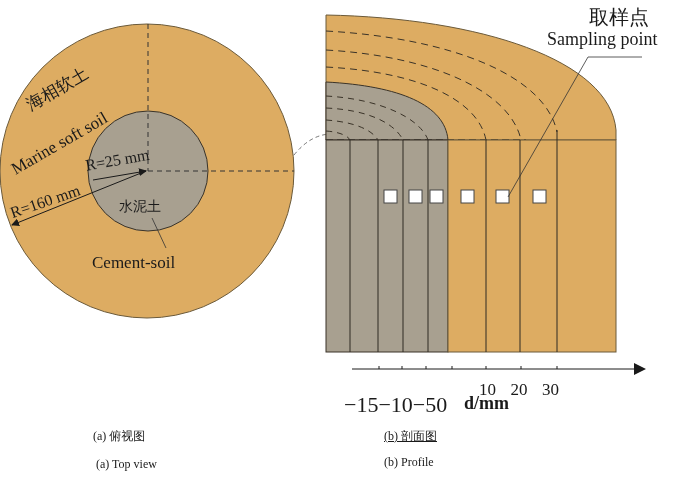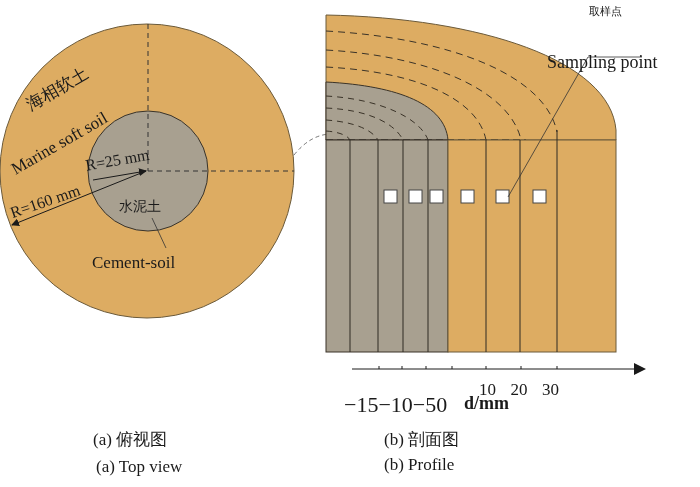--- a/index.html
+++ b/index.html
@@ -1,18 +1,18 @@
 <!DOCTYPE html>
 <html><head>
 <meta charset="utf-8">
 <style>
   html,body{margin:0;padding:0;background:#ffffff;}
   body{width:700px;height:487px;position:relative;overflow:hidden;font-family:"Liberation Serif","DejaVu Serif",serif;color:#1a1a1a;}
   svg{position:absolute;left:0;top:0;}
-  .cap{position:absolute;font-size:17px;white-space:nowrap;}
+  .cap{position:absolute;font-size:12px;white-space:nowrap;}
 </style>
 </head>
 <body>
 
 <svg width="700" height="487" viewBox="0 0 700 487">
   <defs>
     <marker id="arr" markerWidth="8" markerHeight="8" refX="7" refY="4" orient="auto">
       <path d="M0,0 L8,4 L0,8 z" fill="#1a1a1a"></path>
     </marker>
     <clipPath id="gclip">
@@ -87,23 +87,23 @@
   </g>
 </svg>
 
 <div class="cap" style="left:22px;top:96px;font-size:17px;transform:rotate(-30deg);transform-origin:left top;">海相软土</div>
 <div class="cap" style="left:8px;top:162px;font-size:17px;transform:rotate(-30deg);transform-origin:left top;">Marine soft soil</div>
 <div class="cap" style="left:84px;top:157px;font-size:16px;transform:rotate(-10deg);transform-origin:left top;">R=25 mm</div>
 <div class="cap" style="left:8px;top:205px;font-size:16px;transform:rotate(-19deg);transform-origin:left top;">R=160 mm</div>
 <div class="cap" style="left:119px;top:198px;font-size:14px;">水泥土</div>
 <div class="cap" style="left:92px;top:253px;font-size:17px;">Cement-soil</div>
 
-<div class="cap" style="left:589px;top:4px;font-size:11px;">取样点</div>
-<div class="cap" style="left:547px;top:29px;font-size:18px;margin-top:23px;">Sampling point</div>
+<div class="cap" style="left:589px;top:4px;font-size:20px;">取样点</div>
+<div class="cap" style="left:547px;top:29px;font-size:18px;">Sampling point</div>
 
 <div class="cap" style="left:344px;top:392px;font-size:22px;">−15−10−50</div>
 <div class="cap" style="left:479px;top:380px;font-size:17px;word-spacing:3px;white-space:pre;">10  20  30</div>
 <div class="cap" style="left:464px;top:393px;font-size:18px;font-weight:bold;">d/mm</div>
 
 <div class="cap" style="left:93px;top:428px;">(a) 俯视图</div>
 <div class="cap" style="left:96px;top:457px;">(a) Top view</div>
-<div class="cap" style="left:384px;top:428px;">(b) 剖面图</div>
+<div class="cap" style="left:384px;top:428px;text-decoration:underline;">(b) 剖面图</div>
 <div class="cap" style="left:384px;top:455px;">(b) Profile</div>
 
 </body></html>

